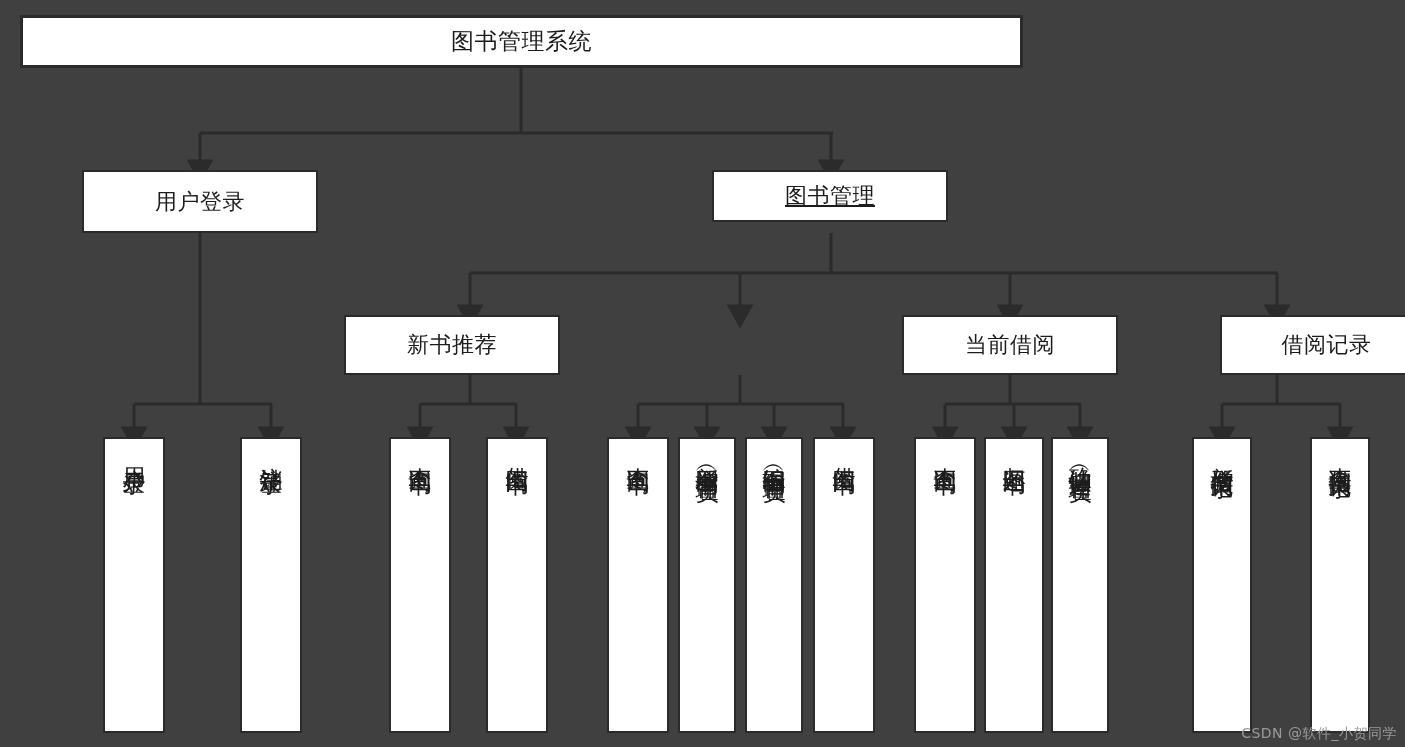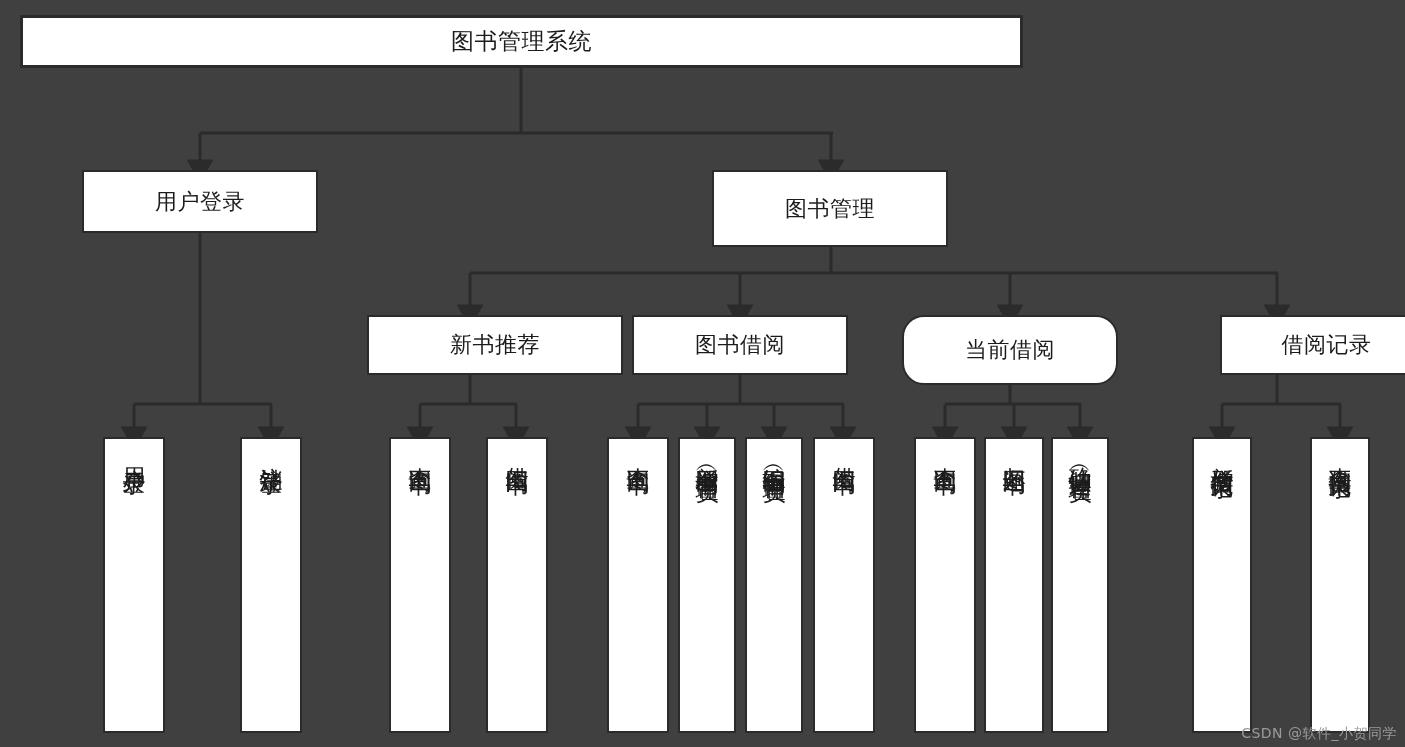--- a/index.html
+++ b/index.html
@@ -124,31 +124,28 @@
     </g>
   </svg>
 
   <div class="node root" style="left:20px;top:15px;width:1003px;height:53px;">
     <span class="h-label">图书管理系统</span>
   </div>
 
   <div class="node" style="left:82px;top:170px;width:236px;height:63px;">
     <span class="h-label">用户登录</span>
   </div>
-  <div class="node" style="left:712px;top:170px;width:236px;height:77px;">
+  <div class="node" style="left:712px;top:170px;width:236px;height:52px;text-decoration:underline;">
     <span class="h-label">图书管理</span>
   </div>
 
-  <div class="node" style="left:367px;top:315px;width:256px;height:60px;">
+  <div class="node" style="left:344px;top:315px;width:216px;height:60px;">
     <span class="h-label">新书推荐</span>
   </div>
-  <div class="node" style="left:632px;top:315px;width:216px;height:60px;">
-    <span class="h-label">图书借阅</span>
-  </div>
-  <div class="node" style="left:902px;top:315px;width:216px;height:70px;border-radius:22px;">
+  <div class="node" style="left:902px;top:315px;width:216px;height:60px;">
     <span class="h-label">当前借阅</span>
   </div>
   <div class="node" style="left:1172px;top:315px;width:213px;height:60px;margin-left:48px;">
     <span class="h-label">借阅记录</span>
   </div>
 
   <div class="node leaf" style="left:103px;top:437px;width:62px;height:296px;">
     <span class="v-label">用户登录</span>
   </div>
   <div class="node leaf" style="left:240px;top:437px;width:62px;height:296px;">

